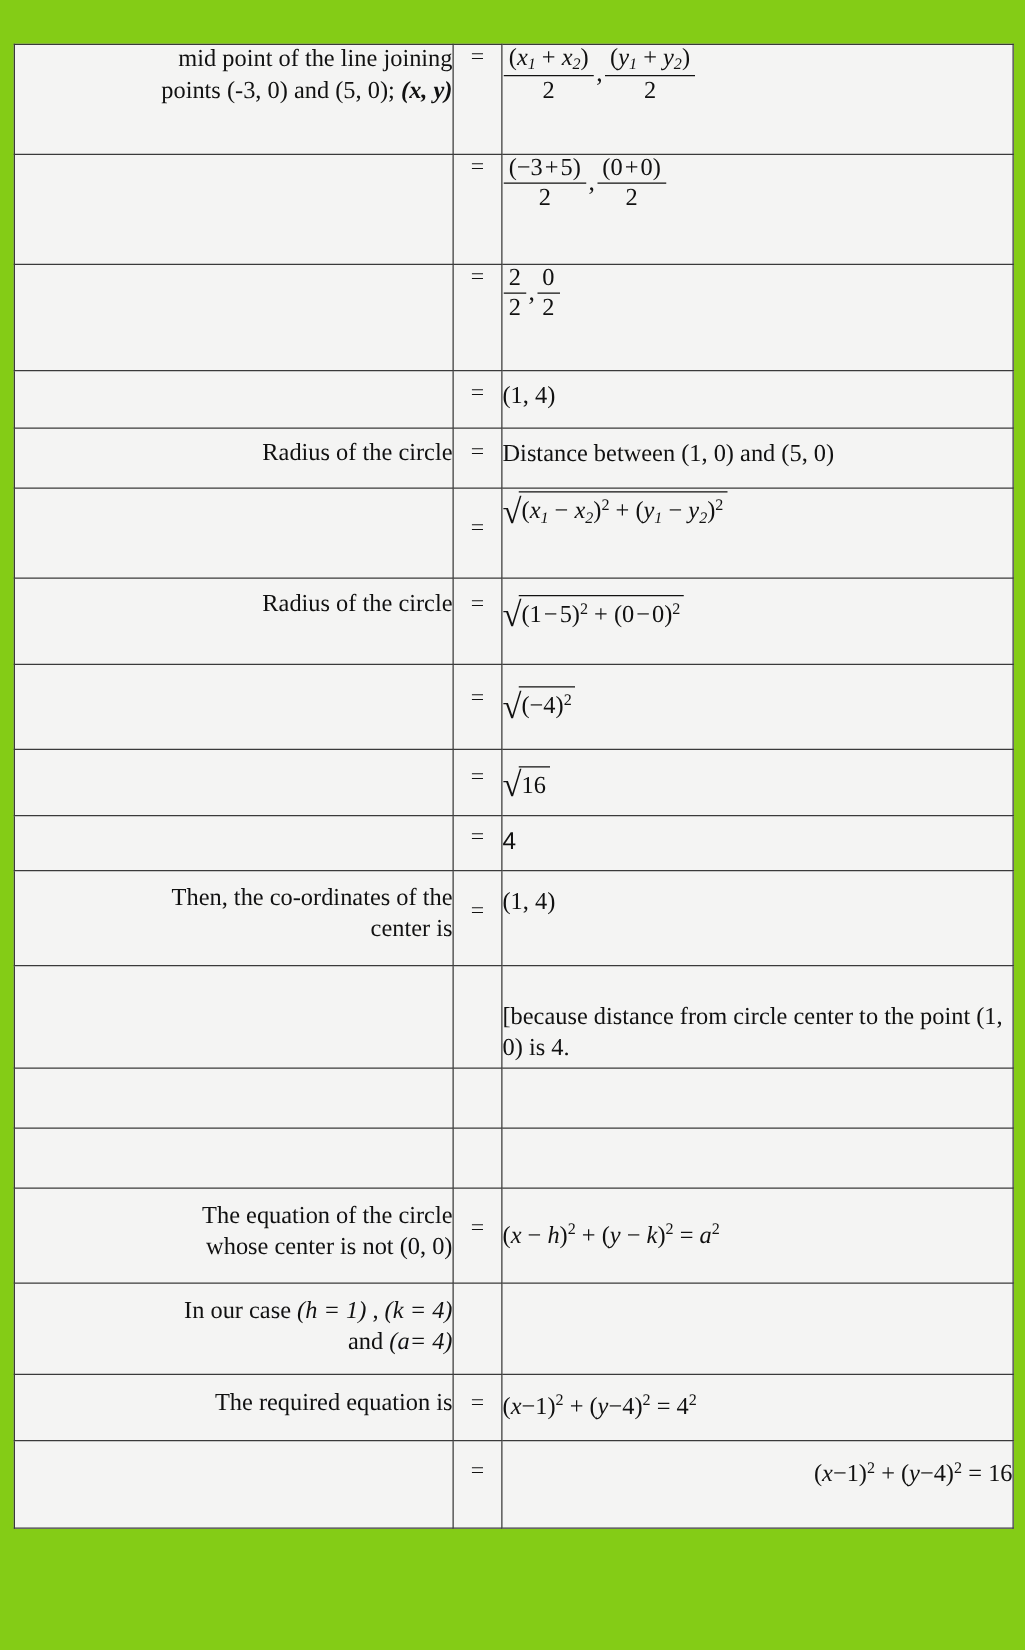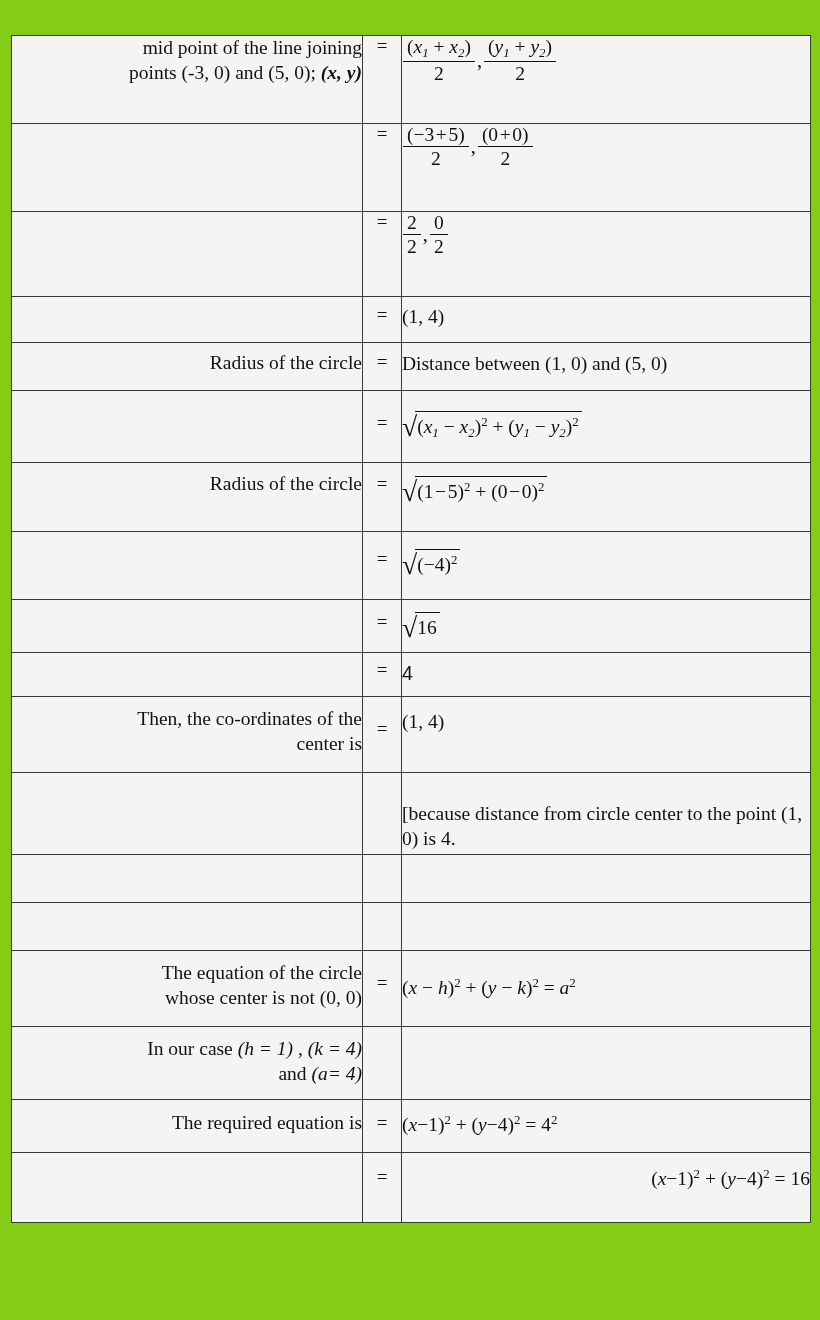--- a/index.html
+++ b/index.html
@@ -206,21 +206,21 @@
         <td class="label" style="padding-top:8px;">
           <span class="lbl">Radius of the circle</span>
         </td>
         <td class="eq" style="padding-top:9px;"><span>=</span></td>
         <td class="val" style="padding-top:8px;"><span>Distance between (1, 0) and (5, 0)</span></td>
       </tr>
 
       <tr style="height:72px;">
         <td class="label"></td>
         <td class="eq" style="padding-top:22px;"><span>=</span></td>
-        <td class="val" style="padding-top:18px;">
+        <td class="val" style="">
           <span class="rad">
             <span class="sign">√</span><span class="rand">(<span class="mvar">x</span><span class="sub">1</span> <span class="op">−</span> <span class="mvar">x</span><span class="sub">2</span>)<span class="sup">2</span> <span class="op">+</span> (<span class="mvar">y</span><span class="sub">1</span> <span class="op">−</span> <span class="mvar">y</span><span class="sub">2</span>)<span class="sup">2</span></span>
           </span>
         </td>
       </tr>
 
       <tr style="height:69px;">
         <td class="label" style="padding-top:9px;">
           <span class="lbl">Radius of the circle</span>
         </td>

